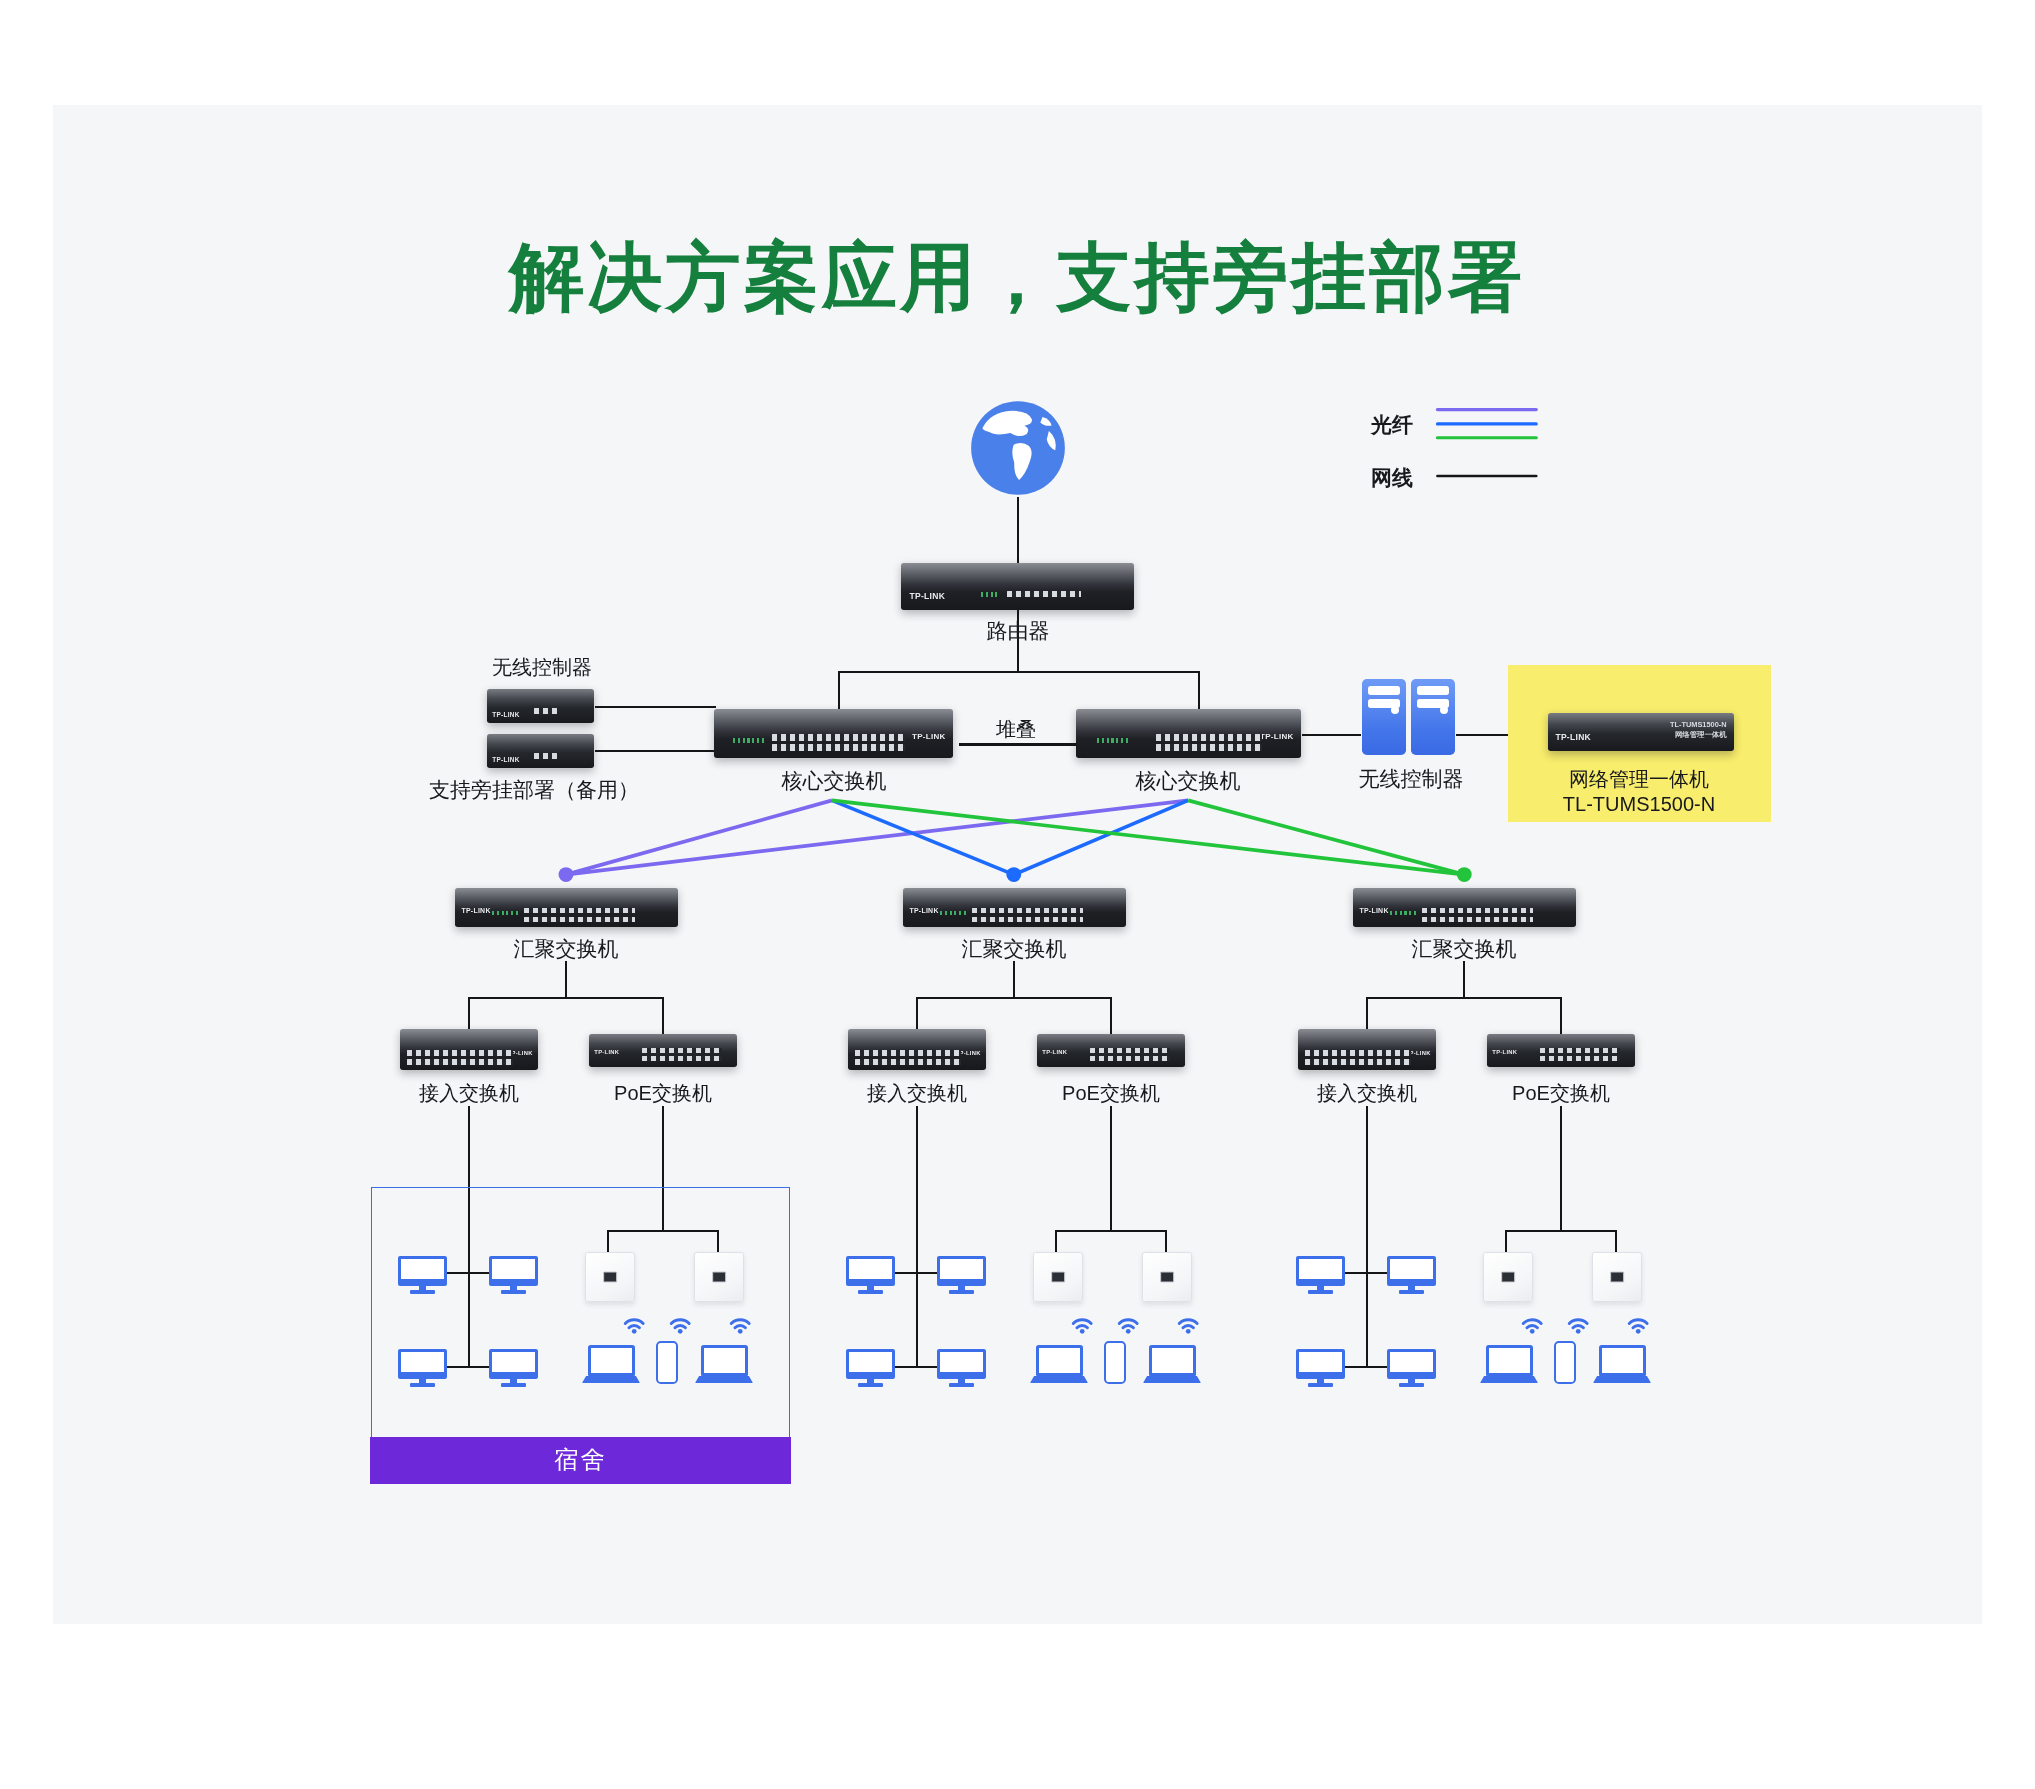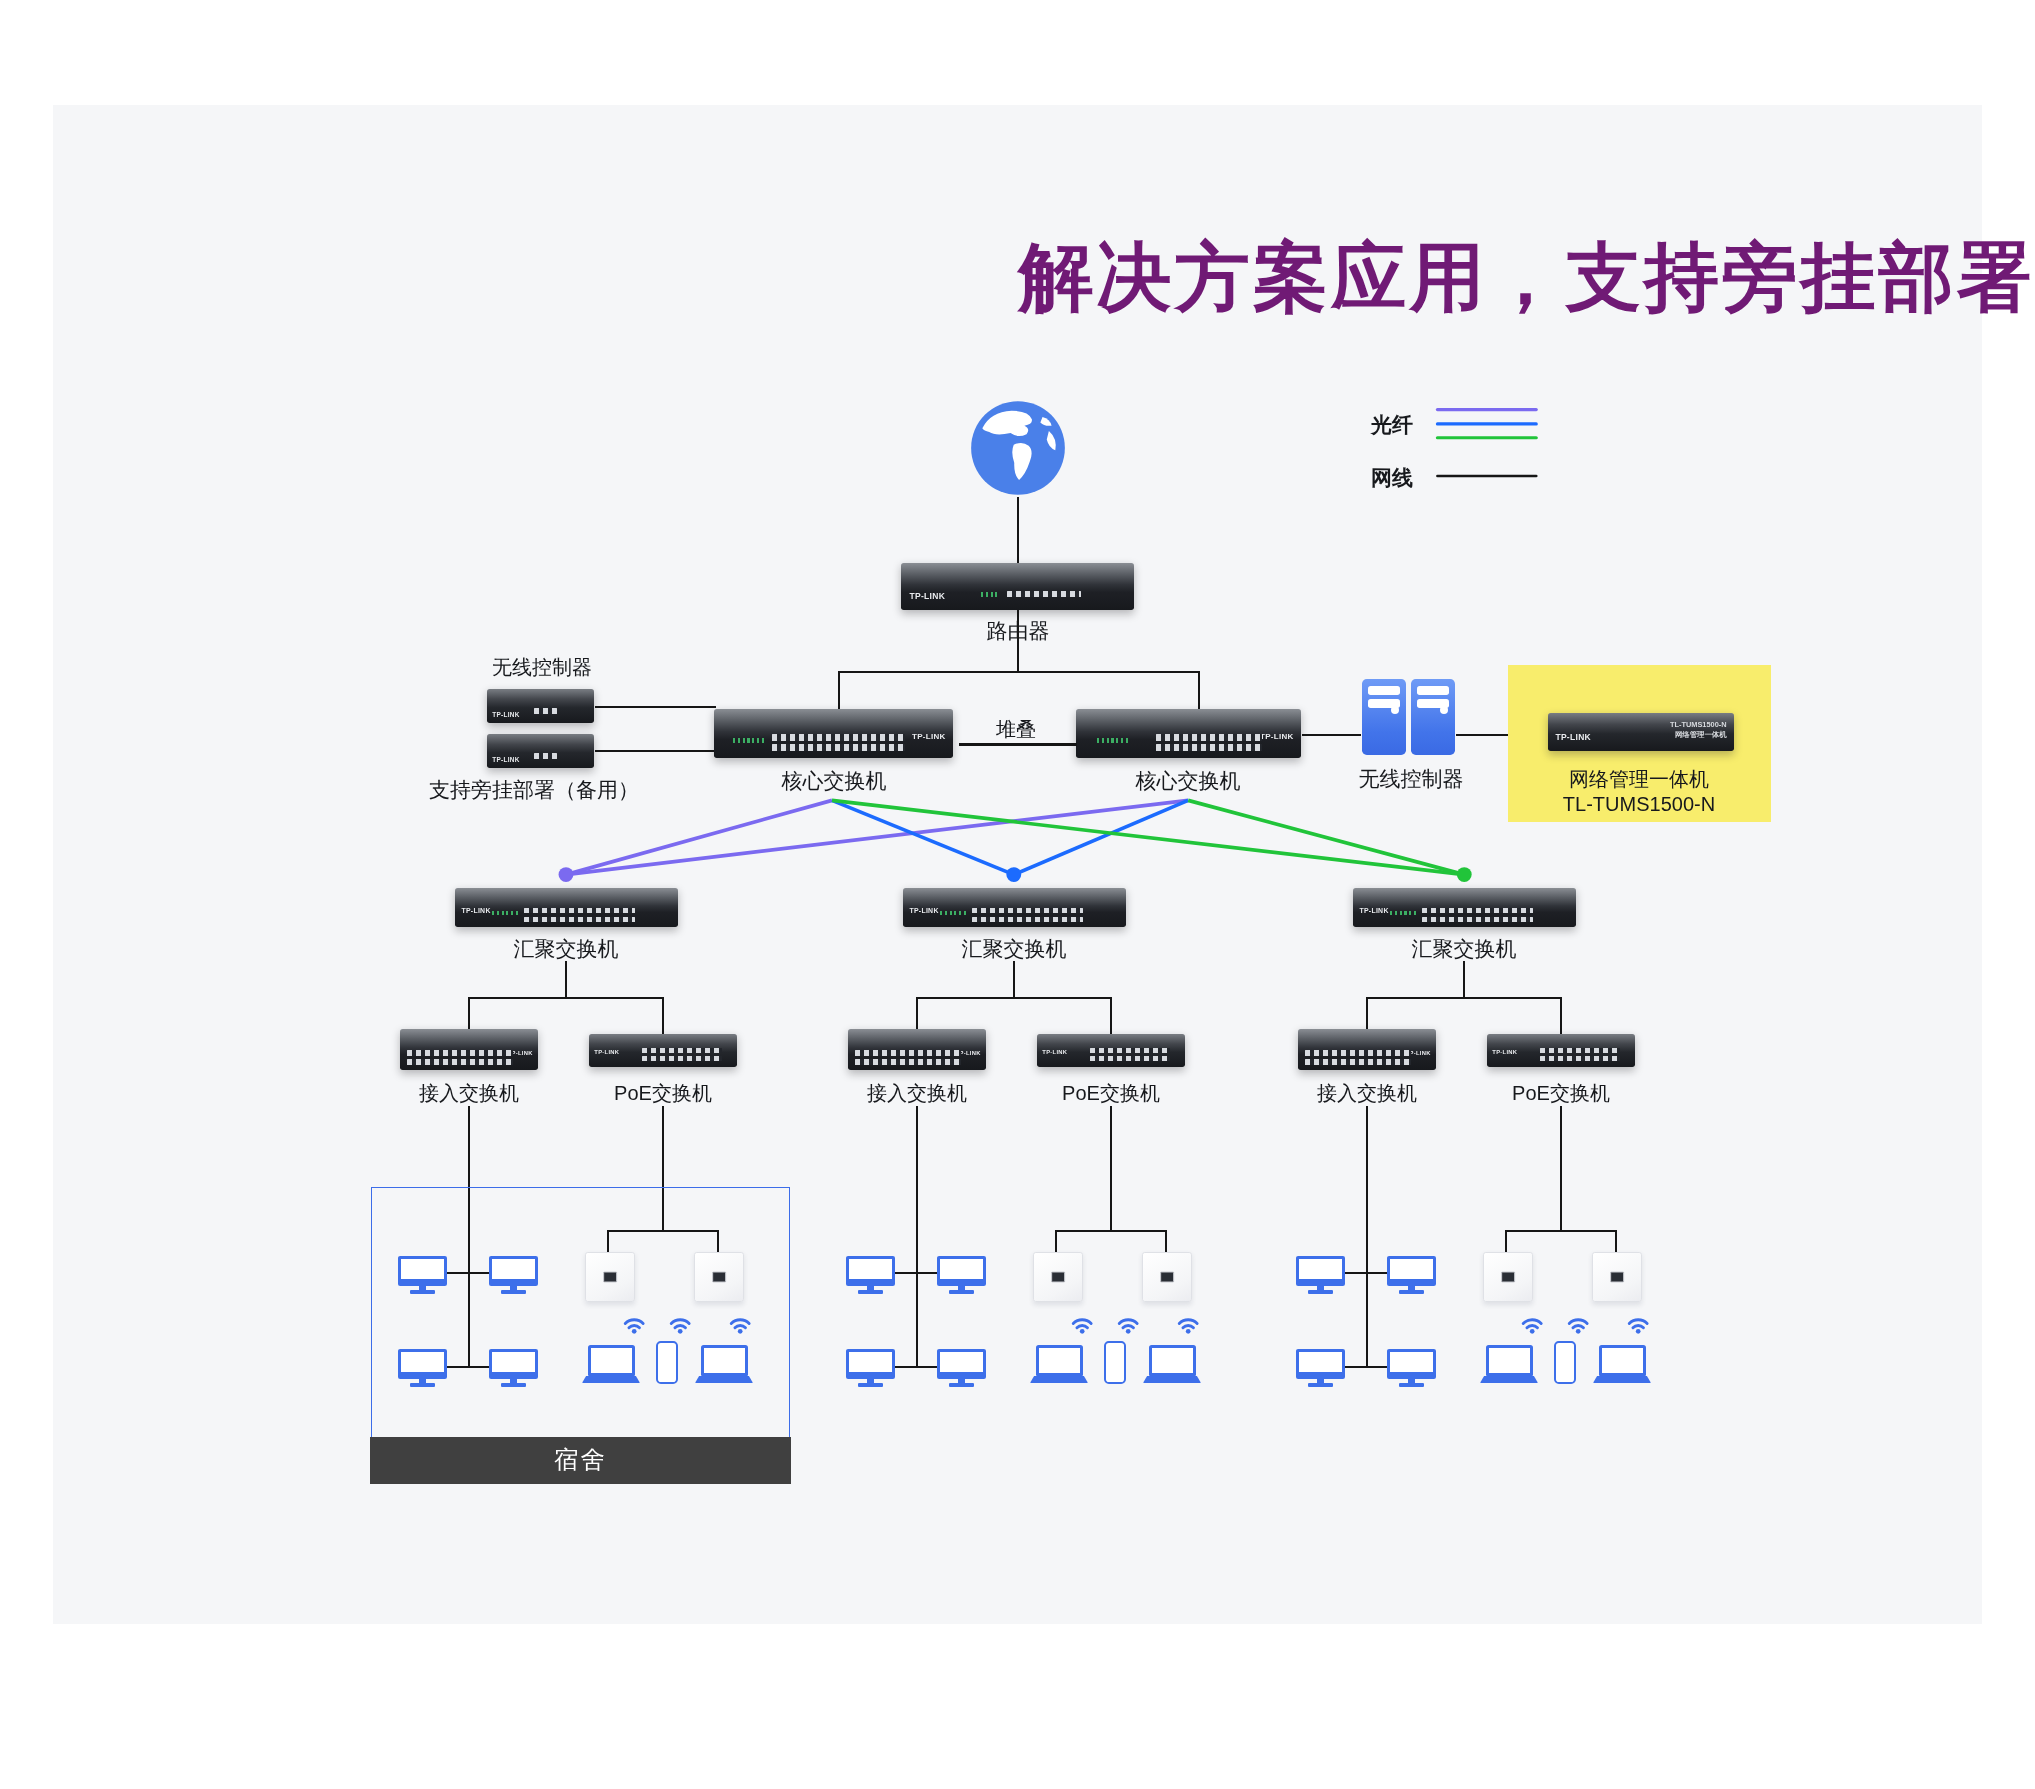--- a/index.html
+++ b/index.html
@@ -1,21 +1,21 @@
 <!DOCTYPE html>
 <html style="font-size:8.5px"><head>
 <meta charset="utf-8">
 <style>
   html,body{margin:0;padding:0;background:#ffffff;}
   body{font-family:"Liberation Sans","DejaVu Sans",sans-serif;}
   #stage{position:relative;width:2035px;height:1790px;background:#ffffff;overflow:hidden;}
   #panel{position:absolute;left:53px;top:105px;width:1929px;height:1519px;background:#f5f6f8;}
   
-  .title{position:absolute;left:0;top:228px;width:2035px;text-align:right;
-         font-size:75px;font-weight:900;letter-spacing:3.2px;color:#701a75;font-family:Liberation Serif, serif;}
+  .title{position:absolute;left:0;top:228px;width:2035px;text-align:center;
+         font-size:75px;font-weight:900;letter-spacing:3.2px;color:#15803d;font-family:Liberation Serif, serif;}
   .lbl{position:absolute;transform:translateX(-50%);font-size:21px;line-height:24.4px;
        font-weight:500;color:#17191d;white-space:nowrap;}
   .legend-txt{position:absolute;font-size:21px;font-weight:600;color:#17191d;white-space:nowrap;}
   
   .hline{position:absolute;height:2.1px;background:#161616;}
   .vline{position:absolute;width:2.1px;background:#161616;}
   
   .rack{position:absolute;border-radius:2.7px;
         background:linear-gradient(180deg,#8a8e94 0%,#5a5e64 24%,#303339 46%,#1e2025 62%,#17191d 100%);
         box-shadow:0 3.2px 8.5px rgba(20,22,26,.28);}
@@ -31,21 +31,21 @@
           background:linear-gradient(180deg,#6f9bf6 0%,#4274ea 70%,#3a6ae4 100%);}
   .srv-slot{position:absolute;left:5.8px;right:5.8px;height:9px;background:#fff;border-radius:2.7px;}
   .srv-dot{position:absolute;width:8px;height:8px;border-radius:50%;background:#fff;right:6.9px;top:27px;}
   
   .hl{position:absolute;left:1508px;top:665px;width:263px;height:157px;background:#f8ed6c;}
   .mgmt-face{position:absolute;right:7.4px;top:7.4px;text-align:right;color:#d7dade;
              font-size:7.4px;line-height:9.5px;font-weight:700;}
   
   .grp{position:absolute;top:875px;width:419px;height:636px;}
   .bld{position:absolute;left:0;top:312px;width:419px;height:296px;border:1.6px solid #3c6de9;box-sizing:border-box;}
-  .bld-footer{position:absolute;left:-1.6px;right:-1.6px;bottom:-1.6px;height:47px;background:#404040;
+  .bld-footer{position:absolute;left:-1.6px;right:-1.6px;bottom:-1.6px;height:47px;background:#6d28d9;
               color:#ffffff;display:flex;align-items:center;justify-content:center;
               font-size:24.4px;font-weight:500;letter-spacing:2.1px;}
   
   .monitor{position:absolute;width:49px;}
   .mon-scr{height:30px;background:#fff;border:3.2px solid #3d6fea;border-bottom:7.4px solid #3d6fea;
            border-radius:2.1px;box-sizing:border-box;}
   .mon-neck{width:7.4px;height:3.7px;background:#3d6fea;margin:0 auto;}
   .mon-base{width:25.4px;height:4.2px;background:#3d6fea;margin:0 auto;border-radius:1.1px;}
   .laptop{position:absolute;width:58px;}
   .lap-scr{width:47px;height:31px;margin:0 auto;background:#fff;border:3.2px solid #3d6fea;

